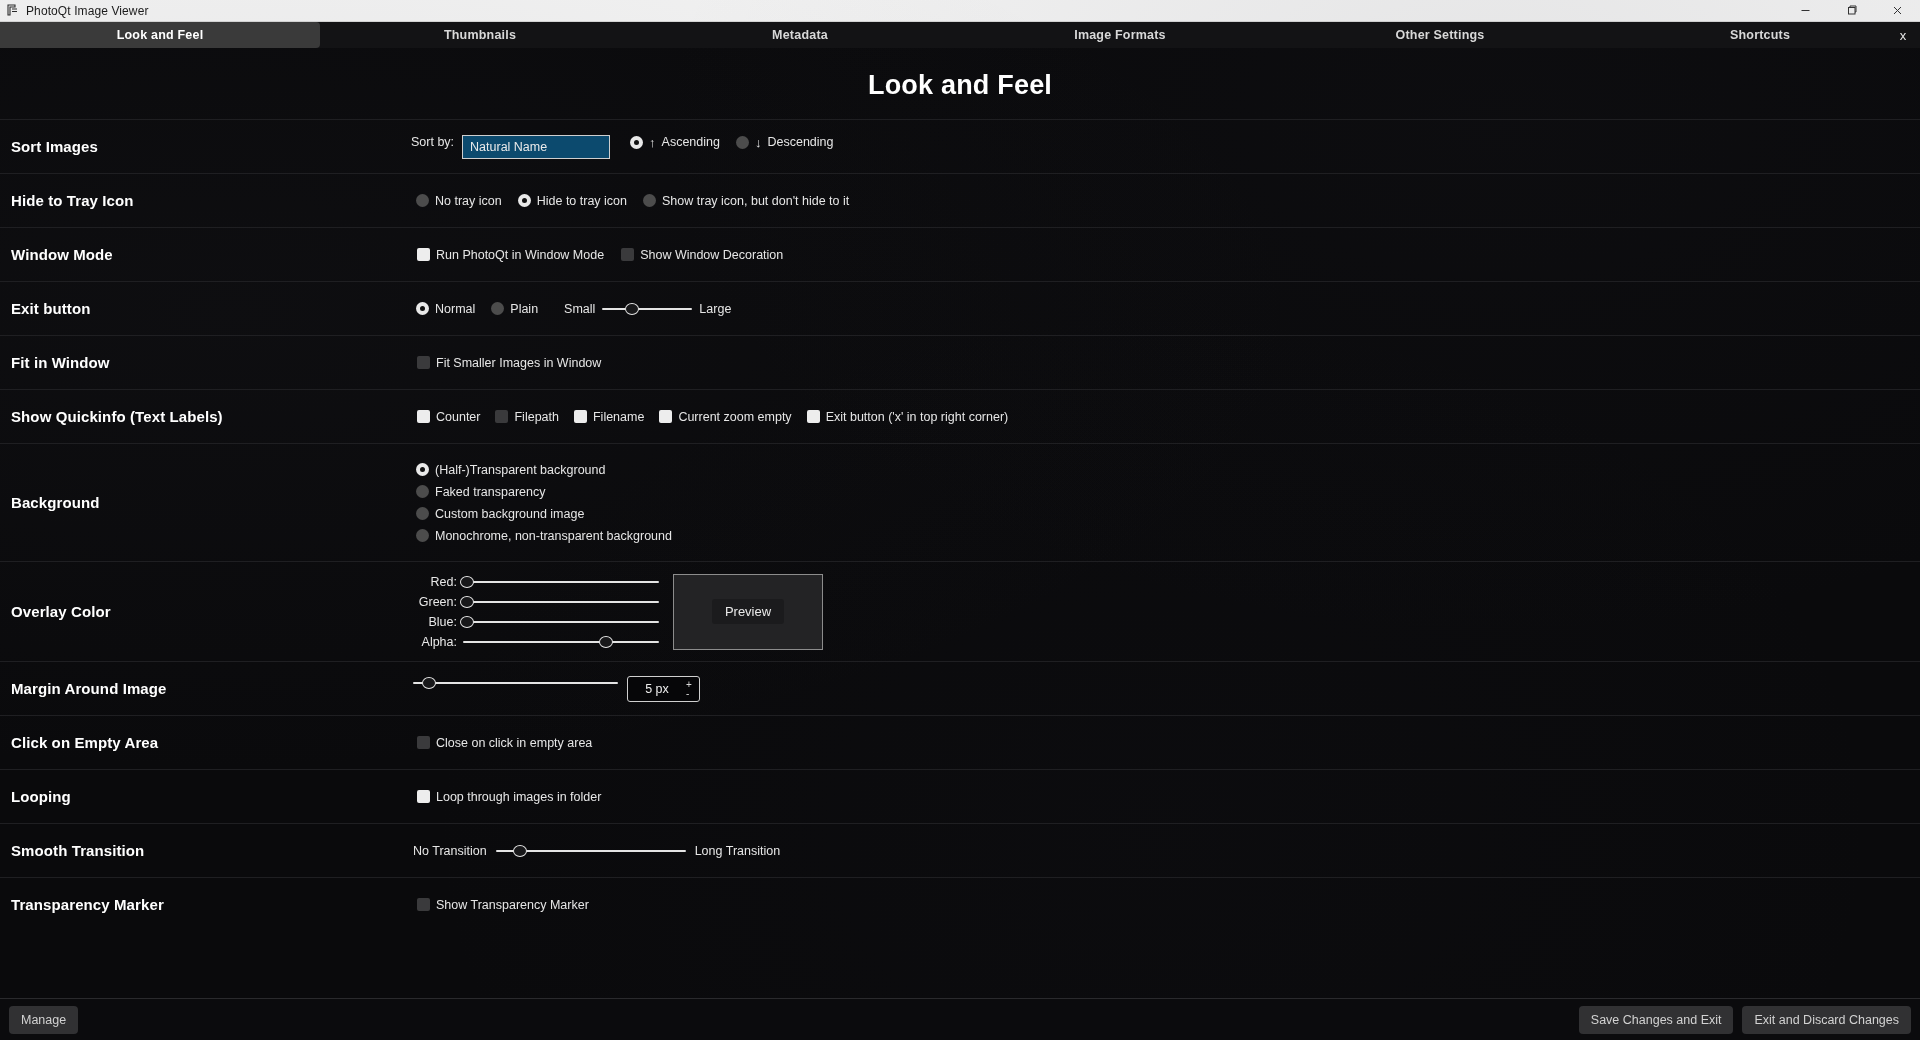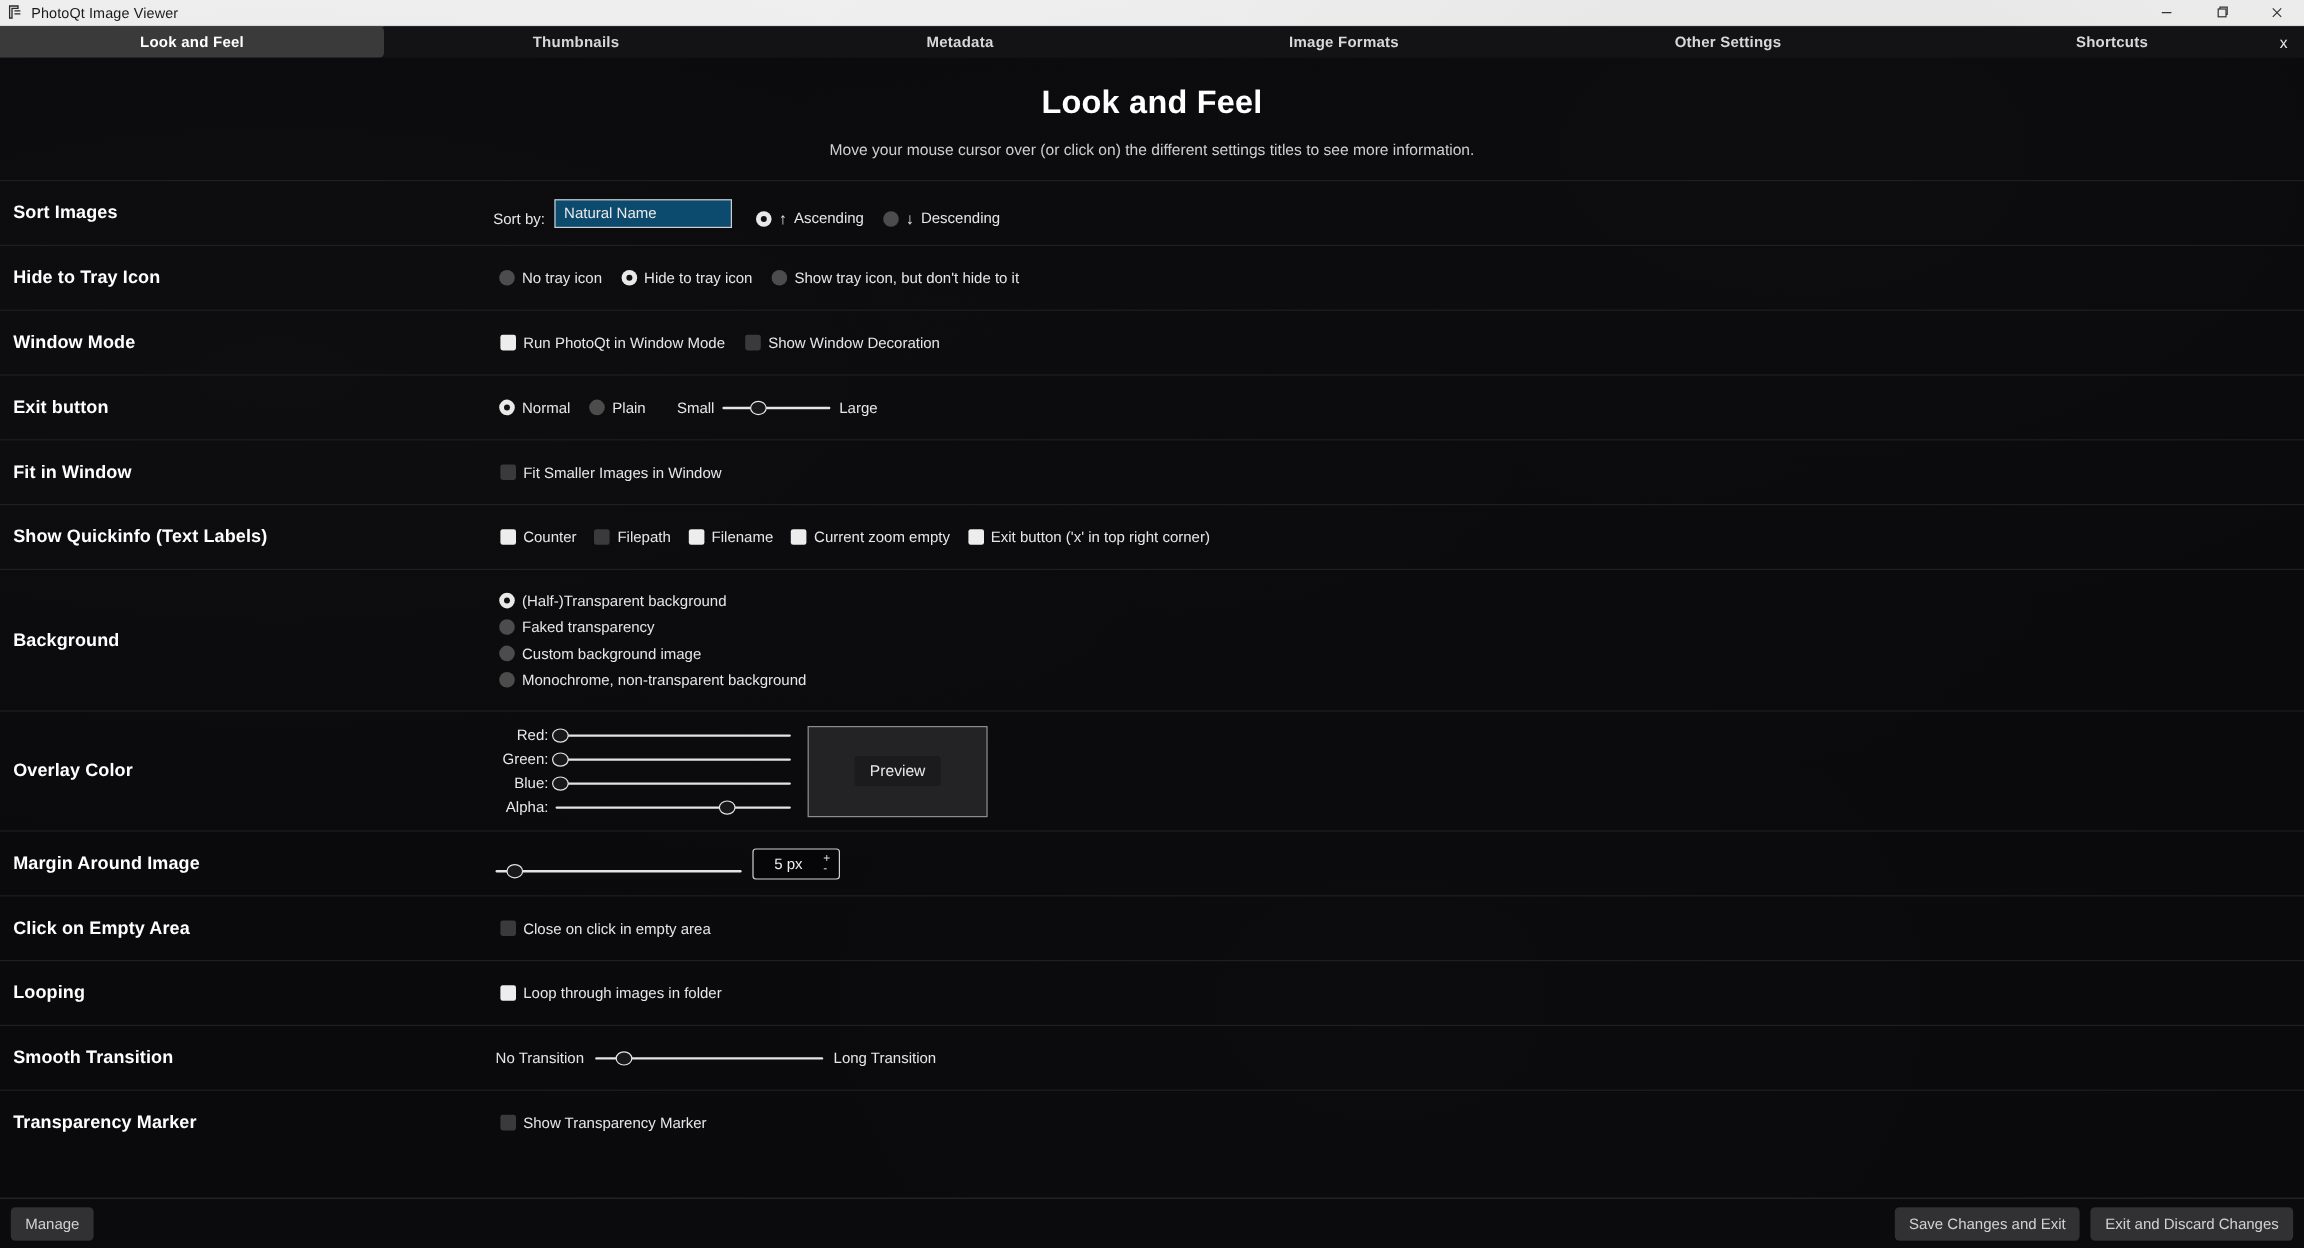--- a/index.html
+++ b/index.html
@@ -93,21 +93,21 @@
     padding: 0 0 0 11px;
   }
   .srow:first-child { border-top: 1px solid #1f1f22; }
   .srow .slabel {
     flex: 0 0 400px;
     font-size: 15px; font-weight: bold; color: #ffffff;
     letter-spacing: .1px;
   }
   .srow .sctl {
     flex: 1 1 auto;
-    display: flex; align-items: flex-end;
+    display: flex; align-items: flex-start;
     gap: 0px;
     color: #e6e6e6; font-size: 12.5px;
   }
 
   
   .lbl-inline { font-size: 12.5px; color: #e6e6e6; }
 
   .txtfield {
     background: #0c4a6e;
     border: 1px solid #cfcfcf;
@@ -274,21 +274,20 @@
     <div class="tab">Thumbnails</div>
     <div class="tab">Metadata</div>
     <div class="tab">Image Formats</div>
     <div class="tab">Other Settings</div>
     <div class="tab">Shortcuts</div>
     <div class="tab-close">x</div>
   </div>
 
   <div class="header">
     <h1>Look and Feel</h1>
-    <div class="subtitle">Move your mouse cursor over (or click on) the different settings titles to see more information.</div>
   </div>
 
   <div class="settings">
 
     <div class="srow">
       <div class="slabel">Sort Images</div>
       <div class="sctl">
         <span class="lbl-inline" style="margin-right:8px">Sort by:</span>
         <input class="txtfield" value="Natural Name" style="">
         <span class="radio" style="margin-left:20px">

